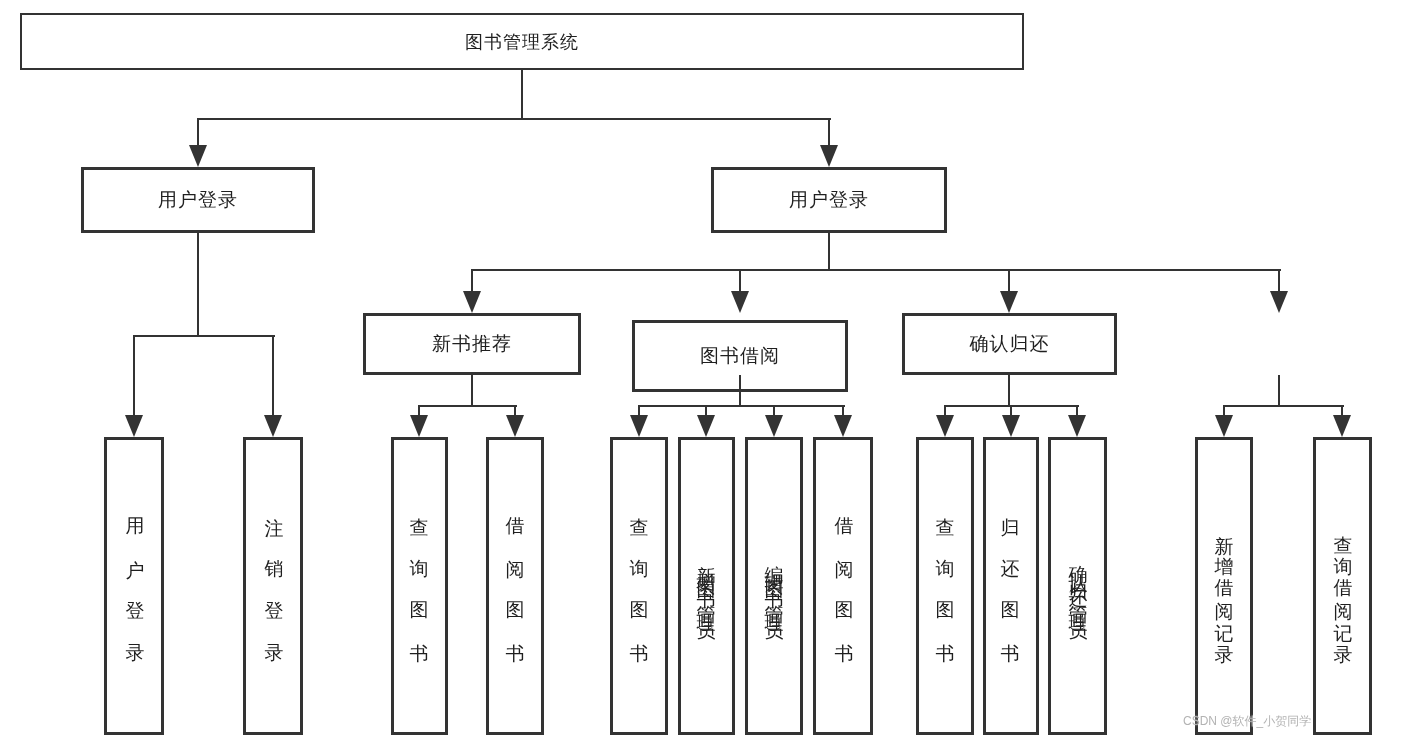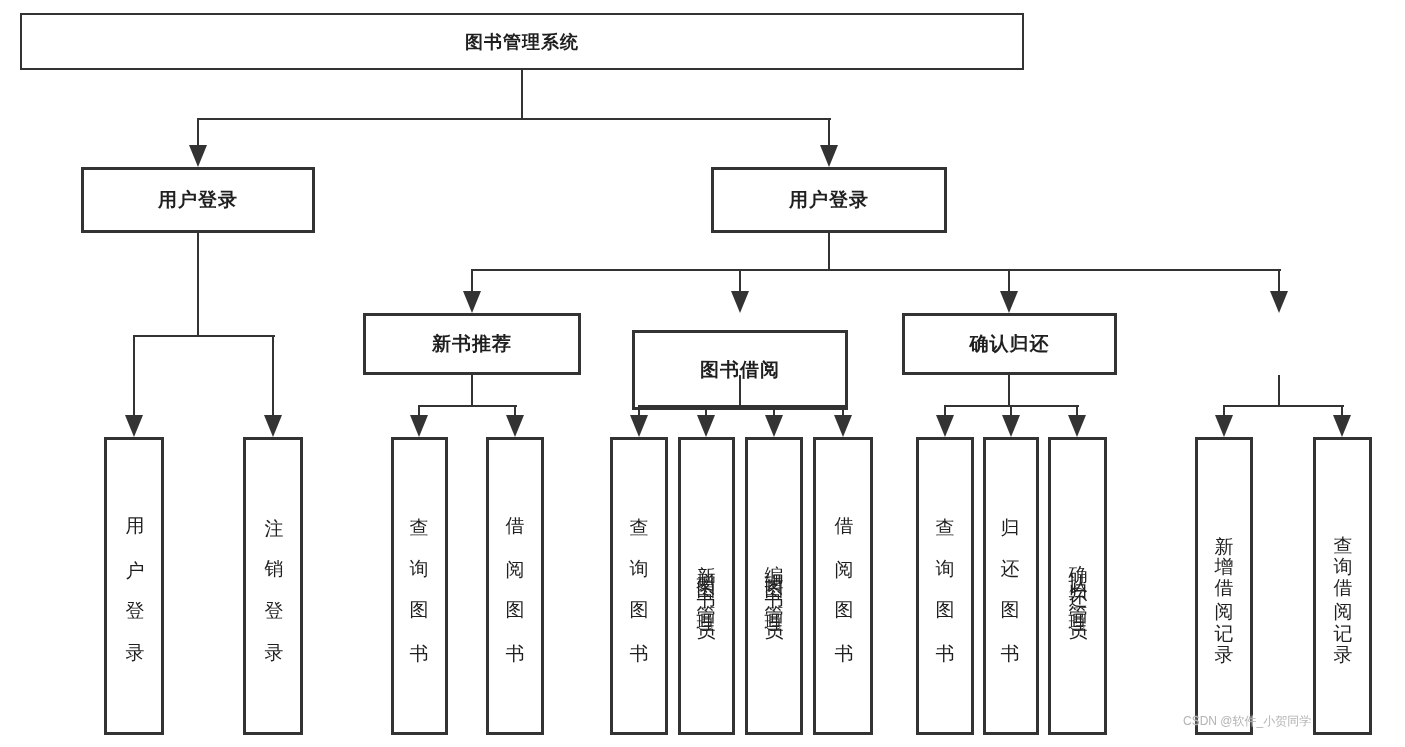--- a/index.html
+++ b/index.html
@@ -24,21 +24,20 @@
   .box {
     position: absolute;
     border: 3px solid var(--line);
     background: #fff;
     display: flex;
     align-items: center;
     justify-content: center;
     color: var(--text);
     font-size: 19px;
     letter-spacing: 1px;
-    font-weight: bold;
   }
   .box.root { border-width: 2px; font-size: 18px; }
   
   .vbox {
     position: absolute;
     top: 437px;
     height: 298px;
     border: 3px solid var(--line);
     background: #fff;
     color: var(--text);
@@ -103,21 +102,21 @@
   <div class="vline" style="left:471px; top:269px; height:24px;"></div>
   <div class="arrow" style="left:463px; top:291px;"></div>
   <div class="vline" style="left:739px; top:269px; height:24px;"></div>
   <div class="arrow" style="left:731px; top:291px;"></div>
   <div class="vline" style="left:1008px; top:269px; height:24px;"></div>
   <div class="arrow" style="left:1000px; top:291px;"></div>
   <div class="vline" style="left:1278px; top:269px; height:24px;"></div>
   <div class="arrow" style="left:1270px; top:291px;"></div>
 
   <div class="box" style="left:363px; top:313px; width:218px; height:62px;">新书推荐</div>
-  <div class="box" style="left:632px; top:330px; width:216px; height:80px;">图书借阅</div>
+  <div class="box" style="left:632px; top:320px; width:216px; height:72px;">图书借阅</div>
   <div class="box" style="left:902px; top:313px; width:215px; height:62px;">确认归还</div>
 
   <div class="vline" style="left:471px; top:375px; height:32px;"></div>
   <div class="hline" style="left:419px; top:405px; width:98px;"></div>
   <div class="vline" style="left:418px; top:405px; height:12px;"></div>
   <div class="arrow" style="left:410px; top:415px;"></div>
   <div class="vline" style="left:514px; top:405px; height:12px;"></div>
   <div class="arrow" style="left:506px; top:415px;"></div>
 
   <div class="vline" style="left:739px; top:375px; height:32px;"></div>

